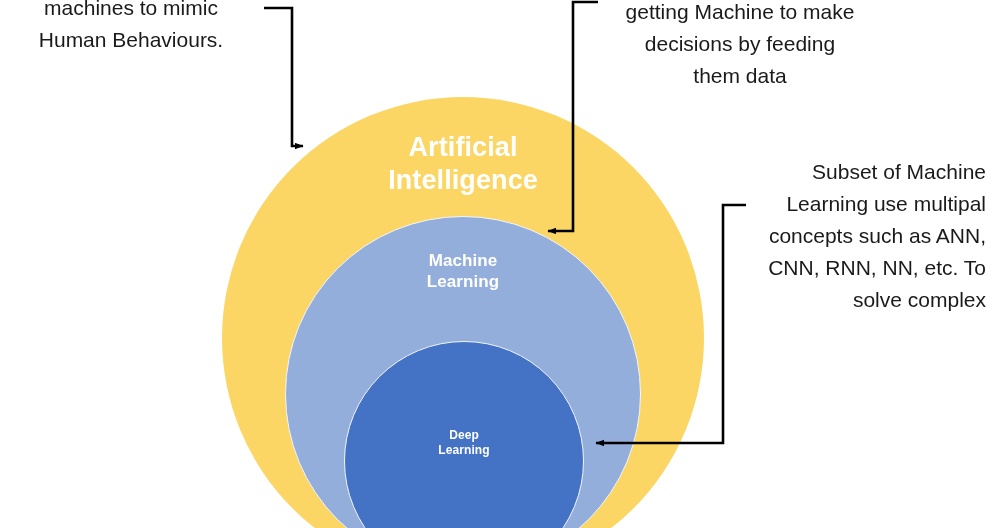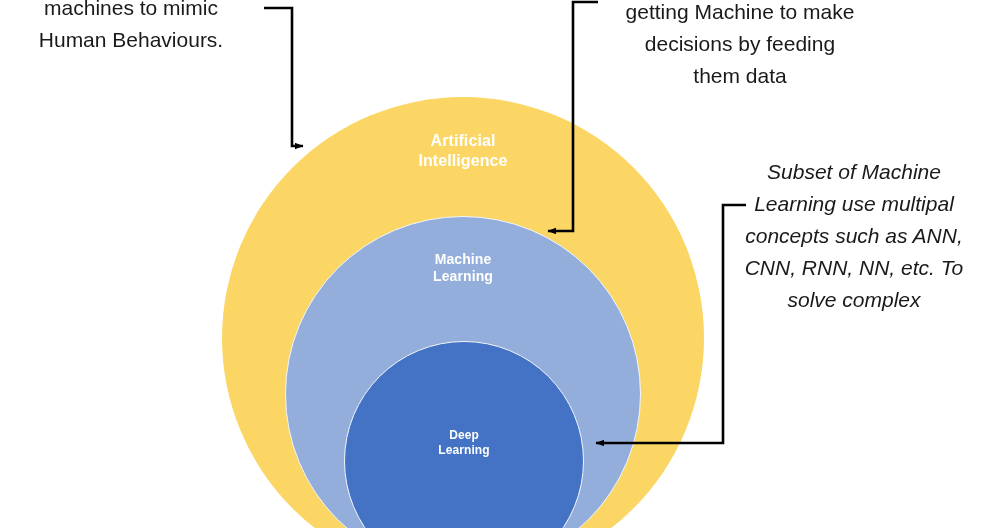--- a/index.html
+++ b/index.html
@@ -53,22 +53,22 @@
     left: 0;
     width: 100%;
     text-align: center;
     color: #ffffff;
     font-weight: bold;
     line-height: 1.22;
     letter-spacing: 0.1px;
     white-space: pre-line;
     user-select: none;
   }
-  #label-ai   { top: 34px; font-size: 16px; }
-  #label-ml   { top: 34px; font-size: 14px; }
+  #label-ai   { top: 34px; font-size: 27px; }
+  #label-ml   { top: 34px; font-size: 17px; }
   #label-dl   { top: 86px; font-size: 12px; }
 
   
   .annotation {
     position: absolute;
     color: #1a1a1a;
     font-size: 21px;
     line-height: 1.52;
     white-space: pre-line;
     user-select: none;
@@ -82,22 +82,21 @@
   #annot-ml {
     left: 580px;
     top: -4px;
     width: 320px;
     text-align: center;
   }
   #annot-dl {
     left: 722px;
     top: 156px;
     width: 264px;
-    text-align: center;
-    font-style: italic;
+    text-align: right;
   }
 
   
   #connectors {
     position: absolute;
     left: 0;
     top: 0;
     width: 1006px;
     height: 528px;
     pointer-events: none;

